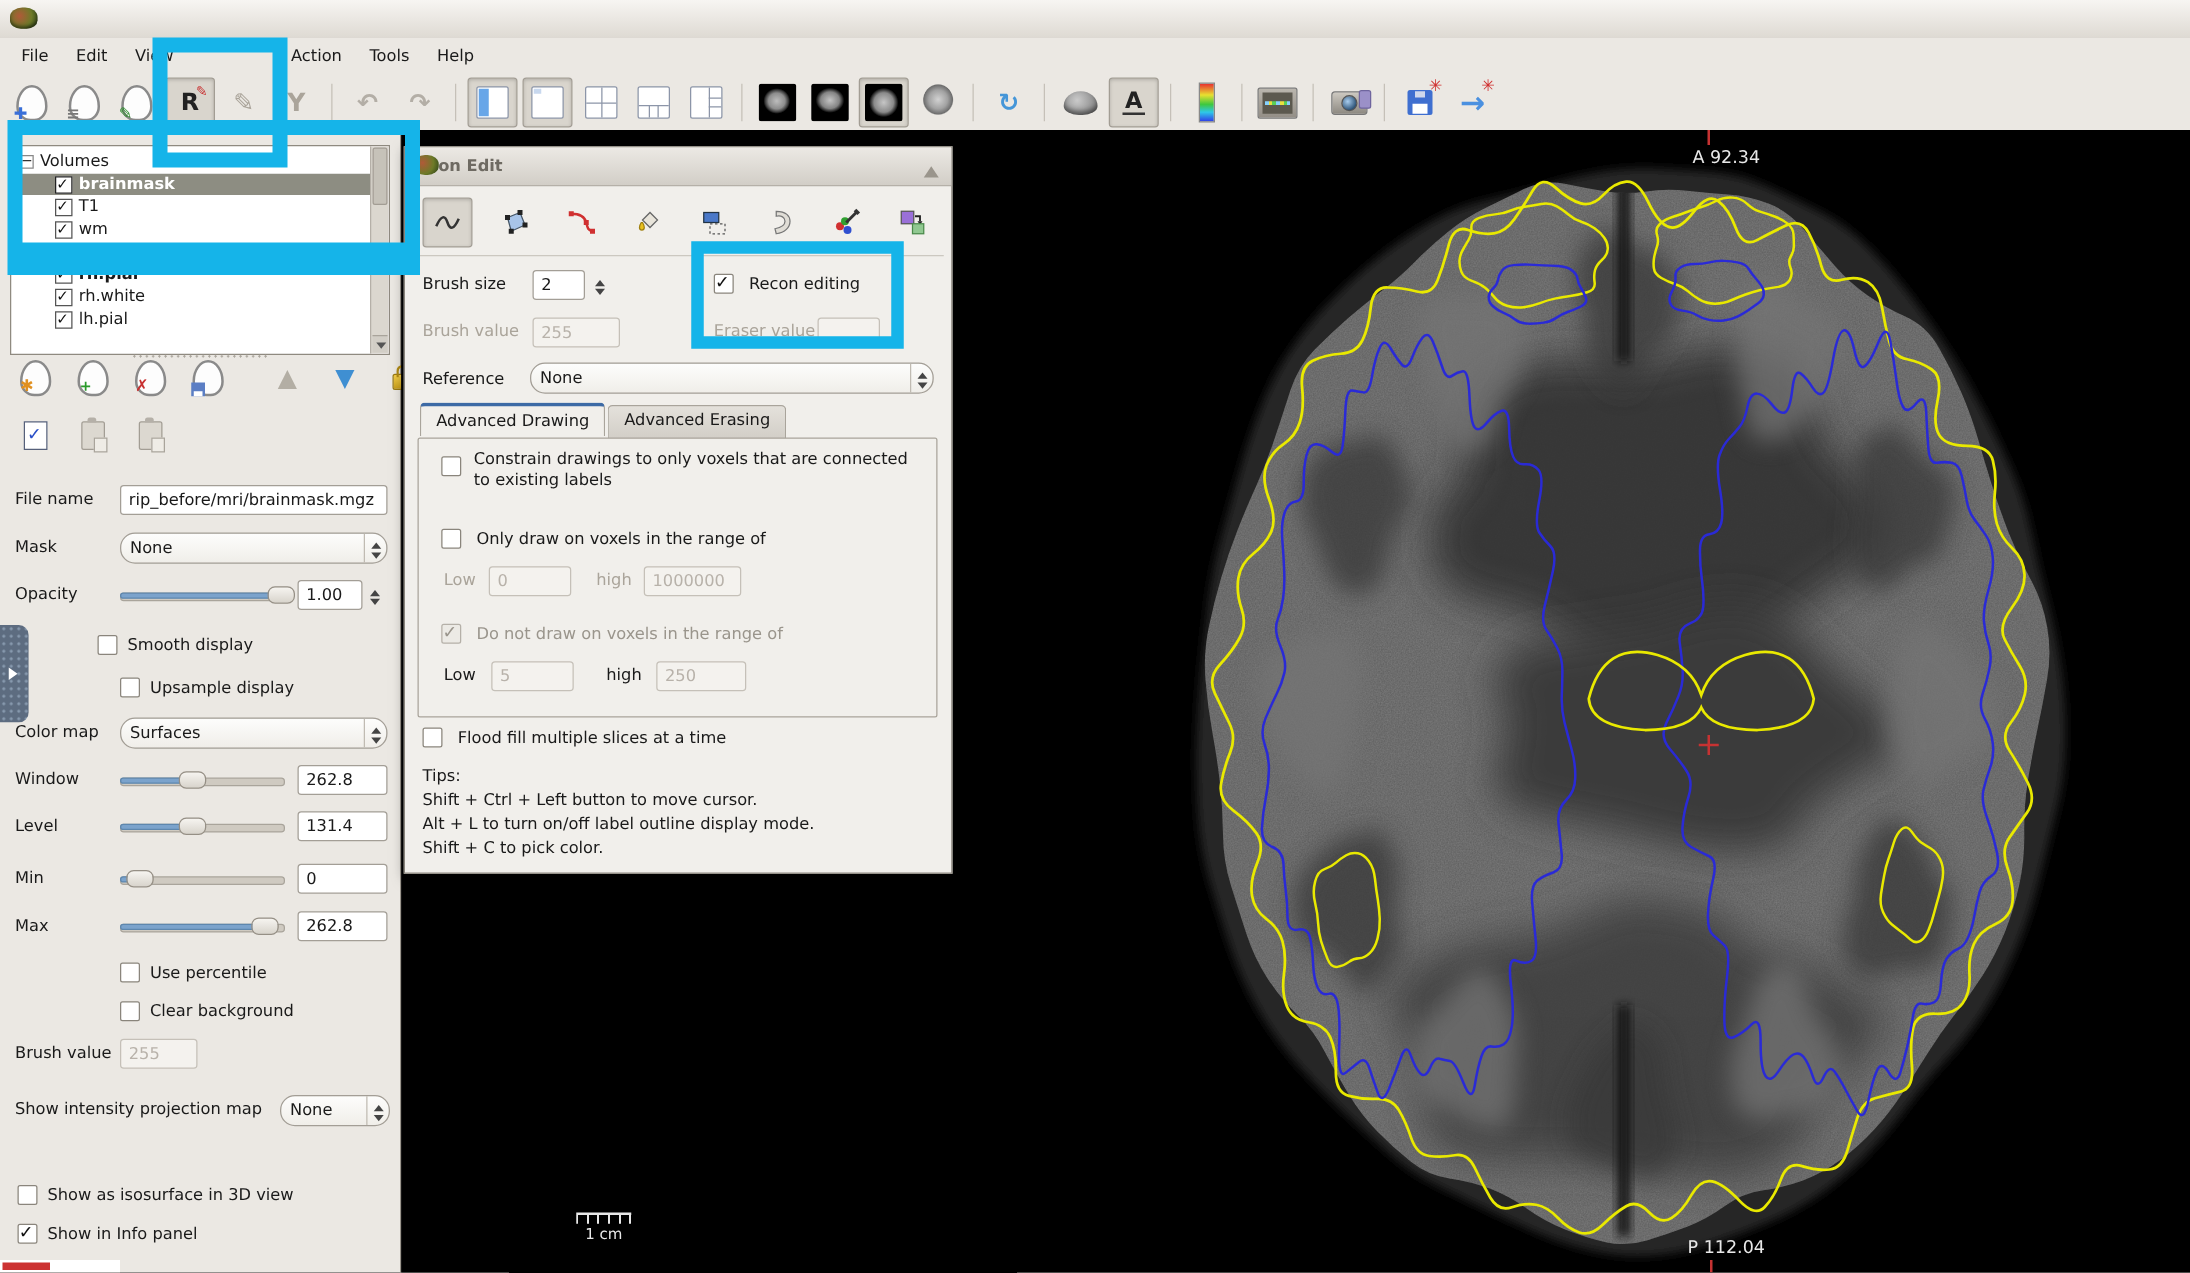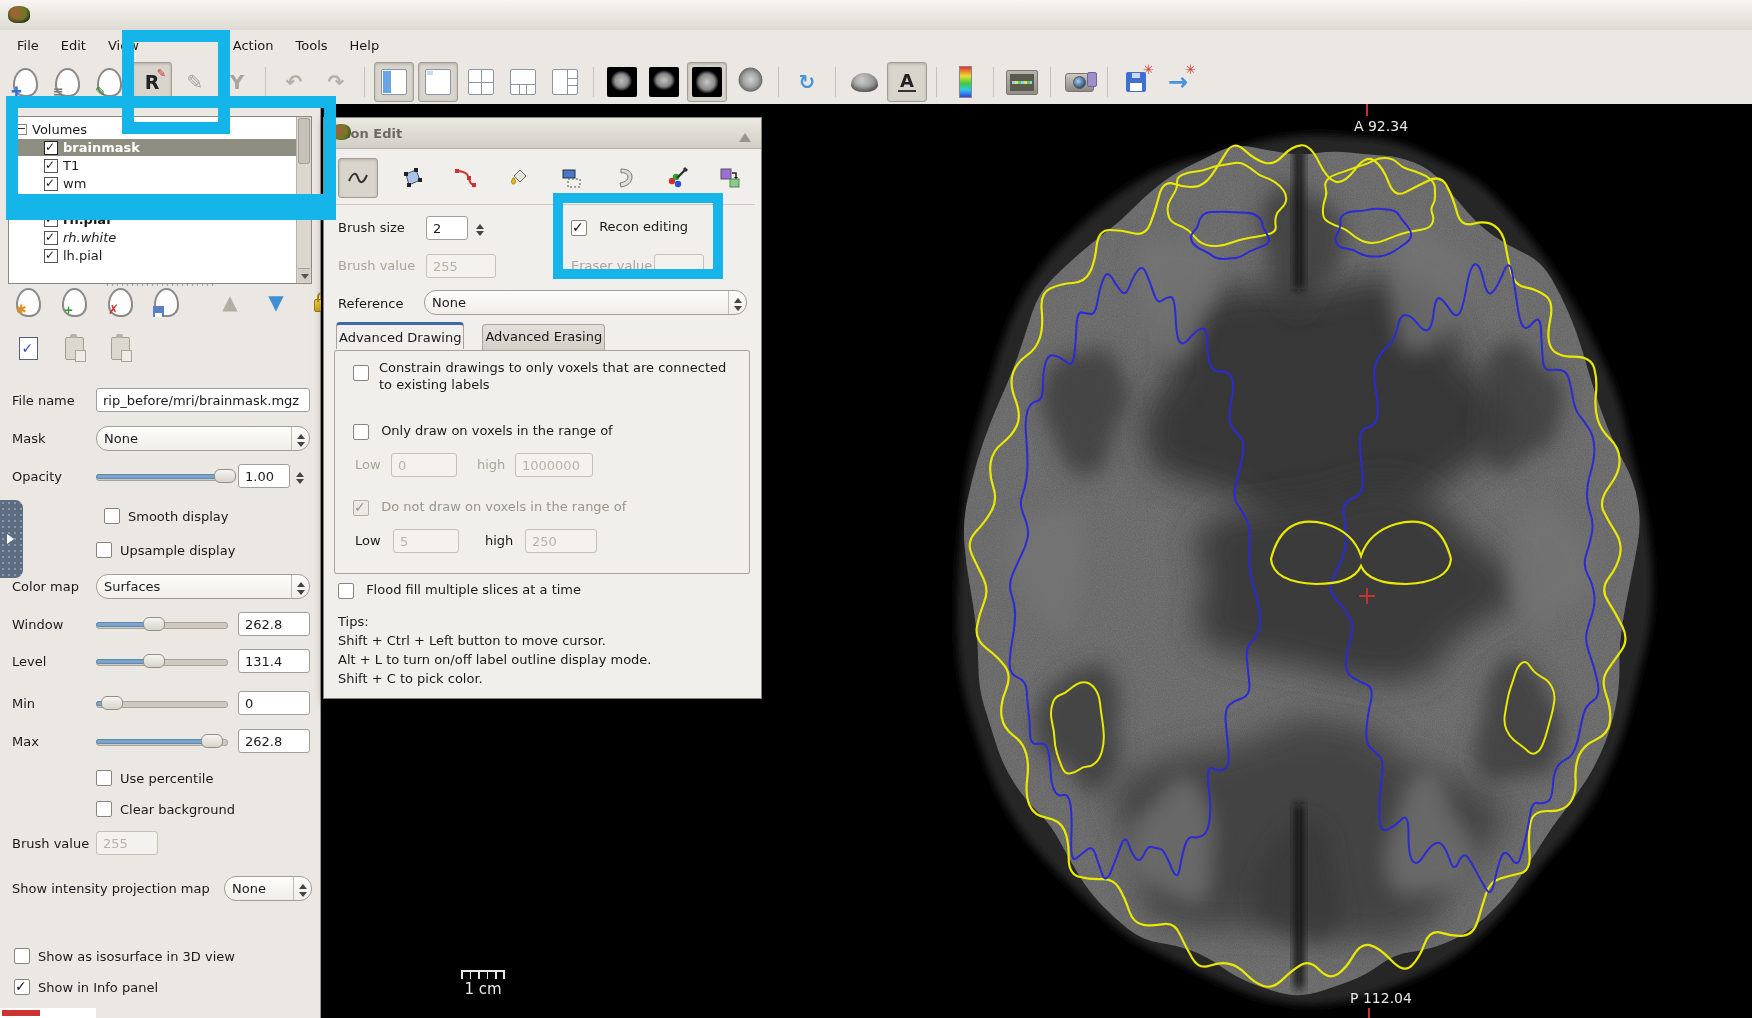--- a/index.html
+++ b/index.html
@@ -117,40 +117,40 @@
   .cbl{margin-left:8px;}
   .collapse-tab{position:absolute;left:0;top:500px;width:23px;height:78px;background:#5d6c80;border-radius:0 8px 8px 0;
     background-image:radial-gradient(#8799ae 1px,transparent 1.4px);background-size:6px 6px;z-index:5;}
   .collapse-tab::after{content:"";position:absolute;left:7px;top:34px;border:5px solid transparent;border-left:7px solid #fff;}
   
   .view{position:absolute;left:321px;top:104px;right:0;bottom:0;background:#000;}
   .vlabel{position:absolute;color:#e8e8e8;font-size:14px;}
   .vtick{position:absolute;width:2px;background:#c63232;}
   .ruler{position:absolute;left:140px;top:866px;width:44px;height:7px;border-top:2px solid #e8e8e8;
     background:repeating-linear-gradient(90deg,#e8e8e8 0 1.5px,transparent 1.5px 8.5px);}
-  .ruler-label{position:absolute;left:140px;top:876px;width:44px;text-align:center;color:#e8e8e8;font-size:15px;}
+  .ruler-label{position:absolute;left:140px;top:876px;width:44px;text-align:center;color:#e8e8e8;font-size:12px;}
   
   .dlg{position:absolute;left:323px;top:117px;width:437px;height:580px;background:#f1efeb;border:1px solid #8a857c;
     box-shadow:2px 3px 10px rgba(0,0,0,.55);z-index:40;}
   .dlg-title{position:absolute;left:0;top:0;right:0;height:30px;background:linear-gradient(#ece9e4,#d2cec7);
     border-bottom:1px solid #b5b0a8;display:flex;align-items:center;}
   .dlg-title-text{font-weight:bold;color:#6e6a62;}
   .dlg-mini-logo{position:absolute;left:7px;top:6px;width:20px;height:16px;border-radius:45%;
     background:radial-gradient(circle at 35% 40%,#b05a38,#6d7a28 55%,#34481a 90%);}
   .dlg-pin{position:absolute;right:10px;top:9px;width:0;height:0;border:6px solid transparent;border-bottom:9px solid #9a958c;}
   .dlg-tools{position:absolute;left:6px;top:34px;right:6px;height:52px;border-bottom:1px solid #ccc8c0;
     display:flex;align-items:center;gap:15px;padding-left:8px;}
   .dtool{width:38px;height:38px;display:flex;align-items:center;justify-content:center;border-radius:3px;flex:0 0 auto;}
   .dtool.pressed{background:#d9d5cd;border:1px solid #a29d94;box-shadow:inset 0 1px 3px rgba(0,0,0,.18);}
   .drow{position:absolute;left:0;right:0;height:28px;}
   .dlbl{position:absolute;top:4px;}
   .dlbl.dis{color:#aaa49a;}
   .dtabs{position:absolute;left:12px;top:206px;height:27px;display:flex;}
-  .dtab{padding:4px 2px 5px;background:linear-gradient(#e4e1db,#d2cec7);border:1px solid #a9a49b;border-bottom:none;
-    border-radius:4px 4px 0 0;margin-right:18px;}
+  .dtab{padding:4px 12px 5px;background:linear-gradient(#e4e1db,#d2cec7);border:1px solid #a9a49b;border-bottom:none;
+    border-radius:4px 4px 0 0;margin-right:2px;}
   .dtab.active{background:#f1efeb;border-top:3px solid #3d6aa5;position:relative;top:-2px;padding-top:5px;}
   .dframe{position:absolute;left:10px;top:232px;width:414px;height:222px;border:1px solid #a9a49b;border-radius:2px;background:#f1efeb;}
   .frow{position:absolute;left:0;right:0;}
   .tips{position:absolute;left:14px;top:494px;right:10px;line-height:19px;}
   
   .hl{position:absolute;border-style:solid;z-index:50;pointer-events:none;}
   .sliver{position:absolute;left:0;bottom:0;width:96px;height:10px;background:#fff;z-index:60;}
   .sliver::before{content:"";position:absolute;left:2px;top:2px;width:38px;height:6px;background:#cc3333;}
 </style>
 </head>
@@ -280,21 +280,21 @@
         <span class="tlab">wm</span>
       </div>
       <div class="trow" style="top: 76px;">
         <span class="ttog"></span>
         <span class="tlab">Surfaces</span>
       </div>
       <div class="trow" style="top: 94px; padding-left: 34px;">
         <span class="tcb on"></span>
         <span class="tlab b">rh.pial</span>
       </div>
-      <div class="trow" style="top: 112px; padding-left: 34px; font-style: italic;">
+      <div class="trow" style="top: 112px; padding-left: 34px;">
         <span class="tcb on"></span>
         <span class="tlab">rh.white</span>
       </div>
       <div class="trow" style="top: 130px; padding-left: 34px;">
         <span class="tcb on"></span>
         <span class="tlab">lh.pial</span>
       </div>
       <div class="trow" style="top: 148px; padding-left: 34px; margin-top: 36px;">
         <span class="tcb on"></span>
         <span class="tlab">lh.white</span>
@@ -368,21 +368,21 @@
       <div class="sl-groove"></div>
         <div class="sl-fill"></div>
         <div class="sl-handle"></div>
     </div>
     <input class="txt" style="left: 238px; width: 52px; top: 2px;" readonly="" value="1.00">
     <span class="numspin" style="left:294px;top:6px">
         <i></i>
         <i class="dna"></i>
       </span>
   </div>
-  <div class="lp-row" style="top:398px;left:104px">
+  <div class="lp-row" style="top:398px;left:78px">
     <span class="cb"></span>
     <span class="cbl">Smooth display</span>
   </div>
   <div class="lp-row" style="top:432px;left:96px">
     <span class="cb"></span>
     <span class="cbl">Upsample display</span>
   </div>
   <div class="lp-row" style="top:468px">
     <span class="lbl">Color map</span>
     <div class="combo" style="left:96px;right:6px;top:2px">

